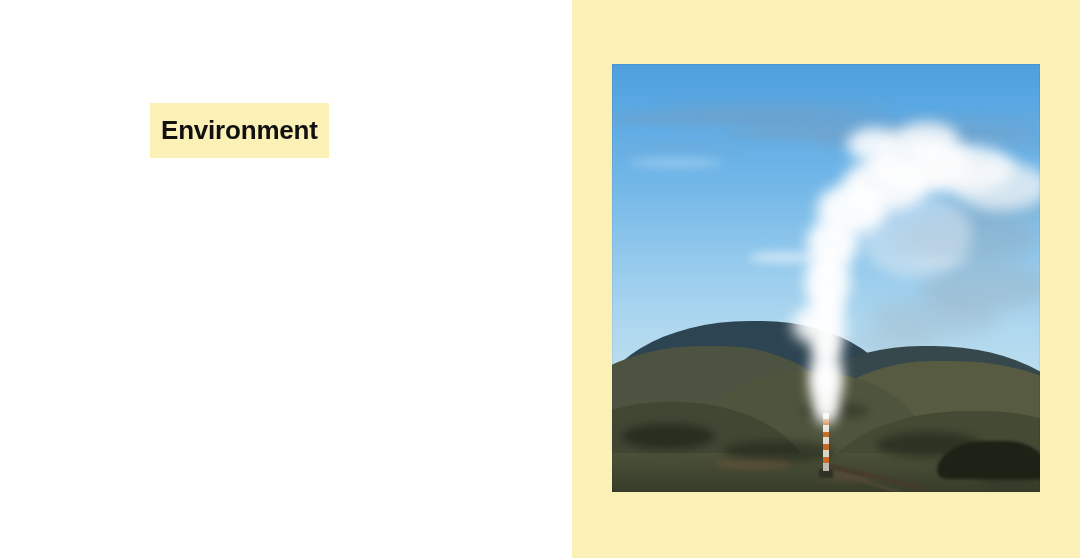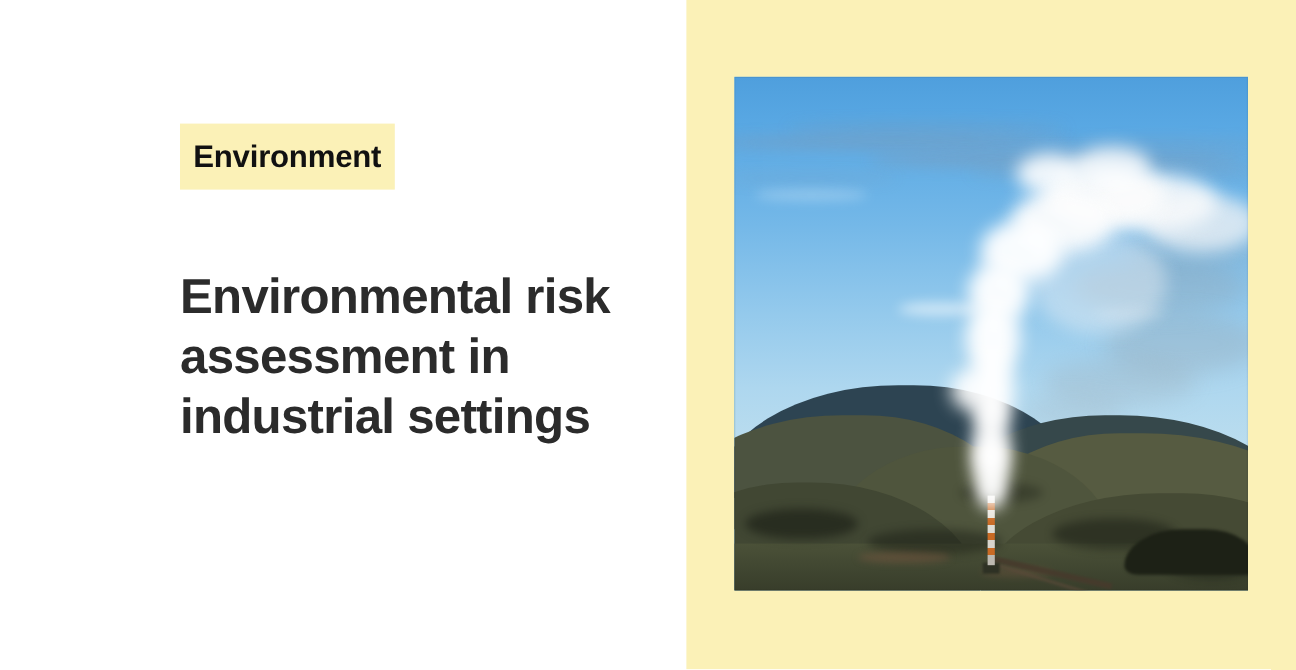--- a/index.html
+++ b/index.html
@@ -9,20 +9,21 @@
   }
   body {
     font-family: "Liberation Sans", sans-serif;
   }
   #slide {
     position: relative;
     width: 1080px;
     height: 558px;
     background: #ffffff;
     overflow: hidden;
+    text-align: right;
   }
 
   
   #yellow-panel {
     position: absolute;
     left: 572px;
     top: 0;
     width: 508px;
     height: 558px;
     background: #fbf1b7;
@@ -262,21 +263,20 @@
 <div id="slide">
 
   <div id="yellow-panel"></div>
 
   <div id="text-column">
 
     <div id="eyebrow-wrap">
       <span id="eyebrow">Environment</span>
     </div>
 
-    <h1 id="headline">Environmental risk assessment in industrial settings</h1>
 
   </div>
 
   <div id="photo">
 
     <div class="layer sky"></div>
 
     <div class="layer cloudband cb5"></div>
     <div class="layer cloudband cb2"></div>
     <div class="layer cloudband cb1"></div>

